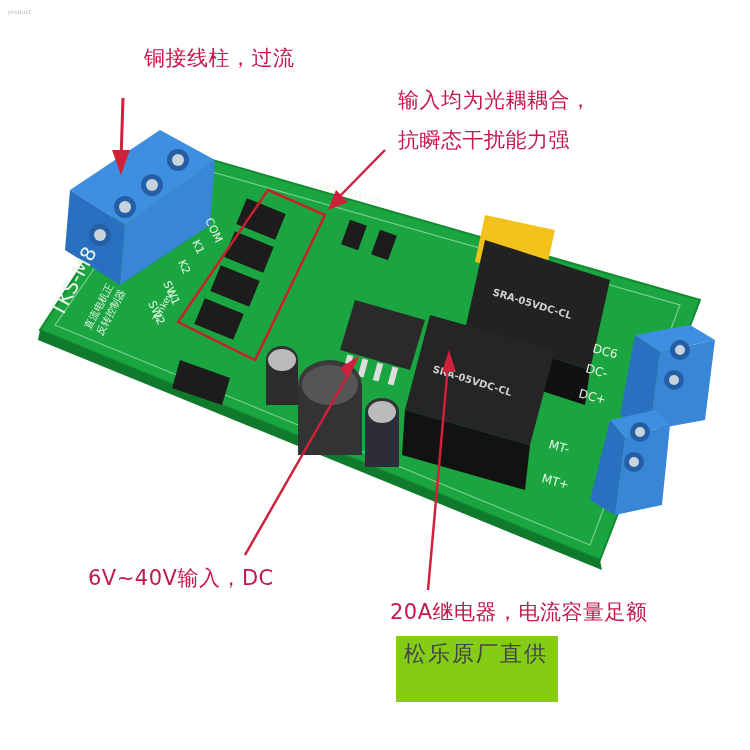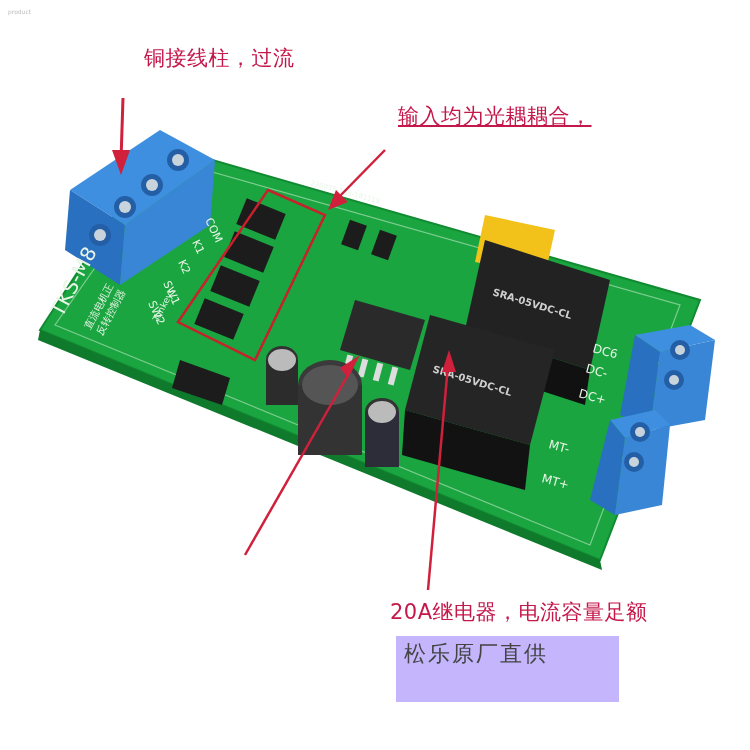--- a/index.html
+++ b/index.html
@@ -4,21 +4,21 @@
 <style>
   html,body{margin:0;padding:0;}
   body{width:750px;height:750px;position:relative;overflow:hidden;background:#ffffff;font-family:"DejaVu Sans",sans-serif;}
   .wm{position:absolute;left:8px;top:8px;font-size:6px;color:#bbb;}
   .label{position:absolute;color:#c4174a;font-size:21px;line-height:40px;letter-spacing:0.5px;white-space:nowrap;}
   .label div{height:40px;}
   .arrow{position:absolute;left:0;top:0;width:750px;height:750px;pointer-events:none;}
   .board{position:absolute;left:0;top:0;width:750px;height:750px;}
   .silk{fill:#e8f5e6;font-family:"DejaVu Sans",sans-serif;}
   .chip-text{fill:#cfcfcf;font-family:"DejaVu Sans",sans-serif;font-weight:bold;}
-  .grey-box{position:absolute;left:396px;top:636px;width:223px;height:66px;background:#c4b5fd;color:#444;font-size:22px;line-height:30px;padding:3px 0 0 8px;box-sizing:border-box;letter-spacing:2px;}
+  .grey-box{position:absolute;left:396px;top:636px;width:162px;height:66px;background:#84cc16;color:#444;font-size:22px;line-height:30px;padding:3px 0 0 8px;box-sizing:border-box;letter-spacing:2px;}
 </style>
 </head>
 <body>
 
 <div class="wm">product</div>
 
 <svg class="board" viewBox="0 0 750 750" xmlns="http://www.w3.org/2000/svg">
 
   <polygon points="160,145 700,300 600,560 40,330" fill="#1aa540" stroke="#128a32" stroke-width="2"></polygon>
   <polygon points="40,330 600,560 602,570 38,340" fill="#0f7a2c"></polygon>
@@ -125,23 +125,25 @@
   <polygon points="328,210 336,190 348,202" fill="#d0203c"></polygon>
   <line x1="245" y1="555" x2="352" y2="368" stroke="#d0203c" stroke-width="2.5"></line>
   <polygon points="360,355 348,378 340,368" fill="#d0203c"></polygon>
   <line x1="428" y1="590" x2="448" y2="365" stroke="#d0203c" stroke-width="2.5"></line>
   <polygon points="449,350 456,372 442,372" fill="#d0203c"></polygon>
 </svg>
 
 <div class="label" style="left:144px;top:38px;">
   <div>铜接线柱，过流</div>
 </div>
-<div class="label" style="left:398px;top:96px;text-decoration:underline;">
+<div class="label" style="left:398px;top:80px;">
   <div>输入均为光耦耦合，</div>
+  <div>抗瞬态干扰能力强</div>
 </div>
 <div class="label" style="left:88px;top:558px;">
+  <div>6V~40V输入，DC</div>
 </div>
 <div class="label" style="left:390px;top:592px;">
   <div>20A继电器，电流容量足额</div>
 </div>
 <div class="grey-box">
   <div>松乐原厂直供</div>
 </div>
 
 </body></html>

